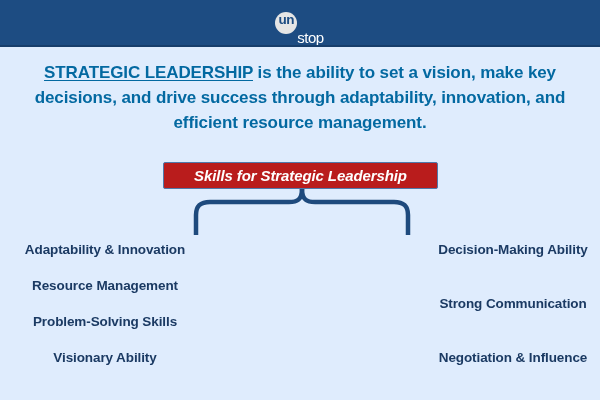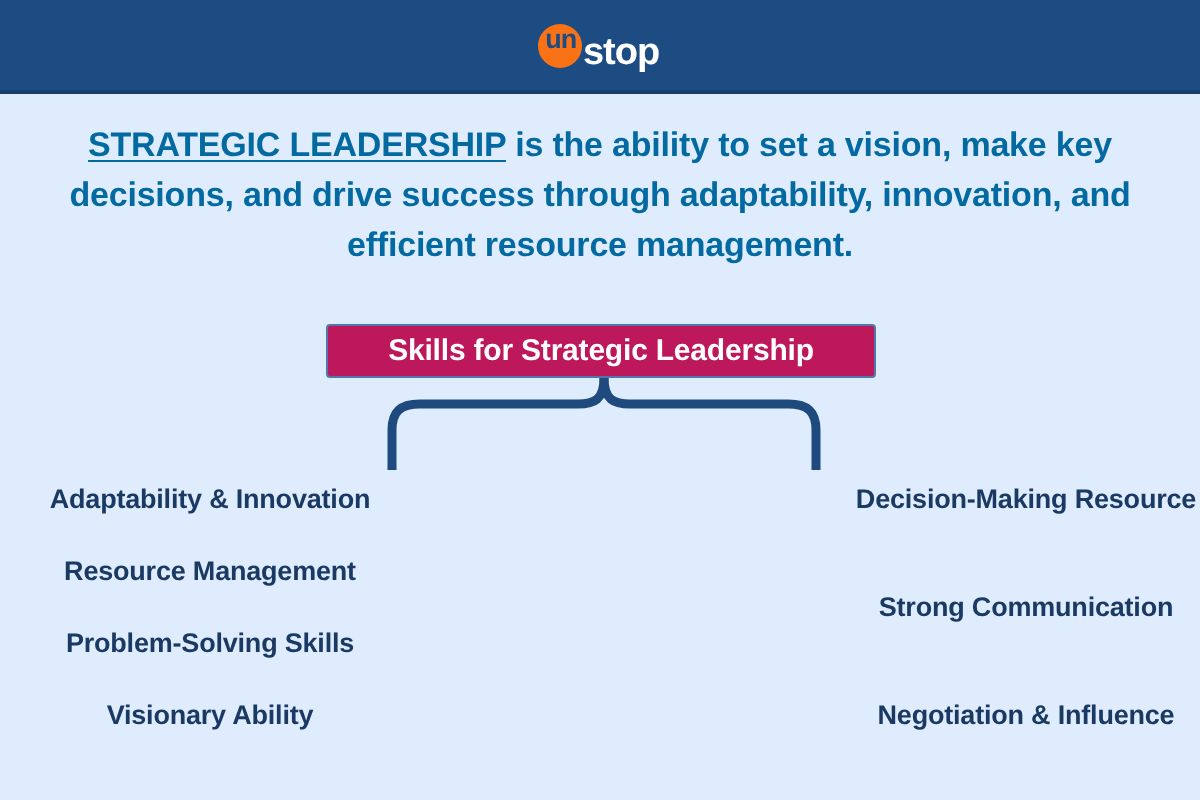--- a/index.html
+++ b/index.html
@@ -48,40 +48,40 @@
     display: flex;
     align-items: center;
     height: 24px;
     line-height: 1;
     user-select: none;
   }
   .brand-mark {
     width: 22px;
     height: 22px;
     border-radius: 50%;
-    background: #f97316;
+    background: #e5e5e5;
     color: #1d4c82;
     font-size: 13.5px;
     font-weight: bold;
     letter-spacing: -0.4px;
     display: flex;
     align-items: center;
     justify-content: center;
     margin-right: 1px;
     box-sizing: border-box;
     padding-bottom: 6px;
   }
   .brand-rest {
     color: #ffffff;
-    font-size: 19px;
-    font-weight: bold;
+    font-size: 15px;
+    font-weight: normal;
     letter-spacing: -0.5px;
     position: relative;
     left: -1px;
-    top: 4px;
+    top: 15px;
   }
 
   
   .headline {
     position: absolute;
     left: 22px;
     top: 60px;
     width: 556px;
     text-align: center;
     color: #0369a1;
@@ -95,31 +95,32 @@
     text-underline-offset: 2px;
   }
 
   
   .title-box {
     position: absolute;
     left: 163px;
     top: 162px;
     width: 275px;
     height: 27px;
-    background: #be185d;
+    background: #b91c1c;
     border: 1.5px solid #4f79ab;
     border-radius: 2px;
     box-sizing: border-box;
     display: flex;
     align-items: center;
     justify-content: center;
     color: #ffffff;
     font-size: 15px;
     font-weight: bold;
     letter-spacing: -0.1px;
+    font-style: italic;
   }
 
   
   .bracket {
     position: absolute;
     left: 190px;
     top: 189px;
     width: 224px;
     height: 46px;
   }
@@ -185,20 +186,20 @@
   <div class="skills">
 
     <div class="skill-col left">
       <div class="skill-item">Adaptability &amp; Innovation</div>
       <div class="skill-item">Resource Management</div>
       <div class="skill-item">Problem-Solving Skills</div>
       <div class="skill-item">Visionary Ability</div>
     </div>
 
     <div class="skill-col right">
-      <div class="skill-item">Decision-Making Resource</div>
+      <div class="skill-item">Decision-Making Ability</div>
       <div class="skill-item">Strong Communication</div>
       <div class="skill-item">Negotiation &amp; Influence</div>
     </div>
 
   </div>
 
 </div>
 
 </body></html>

